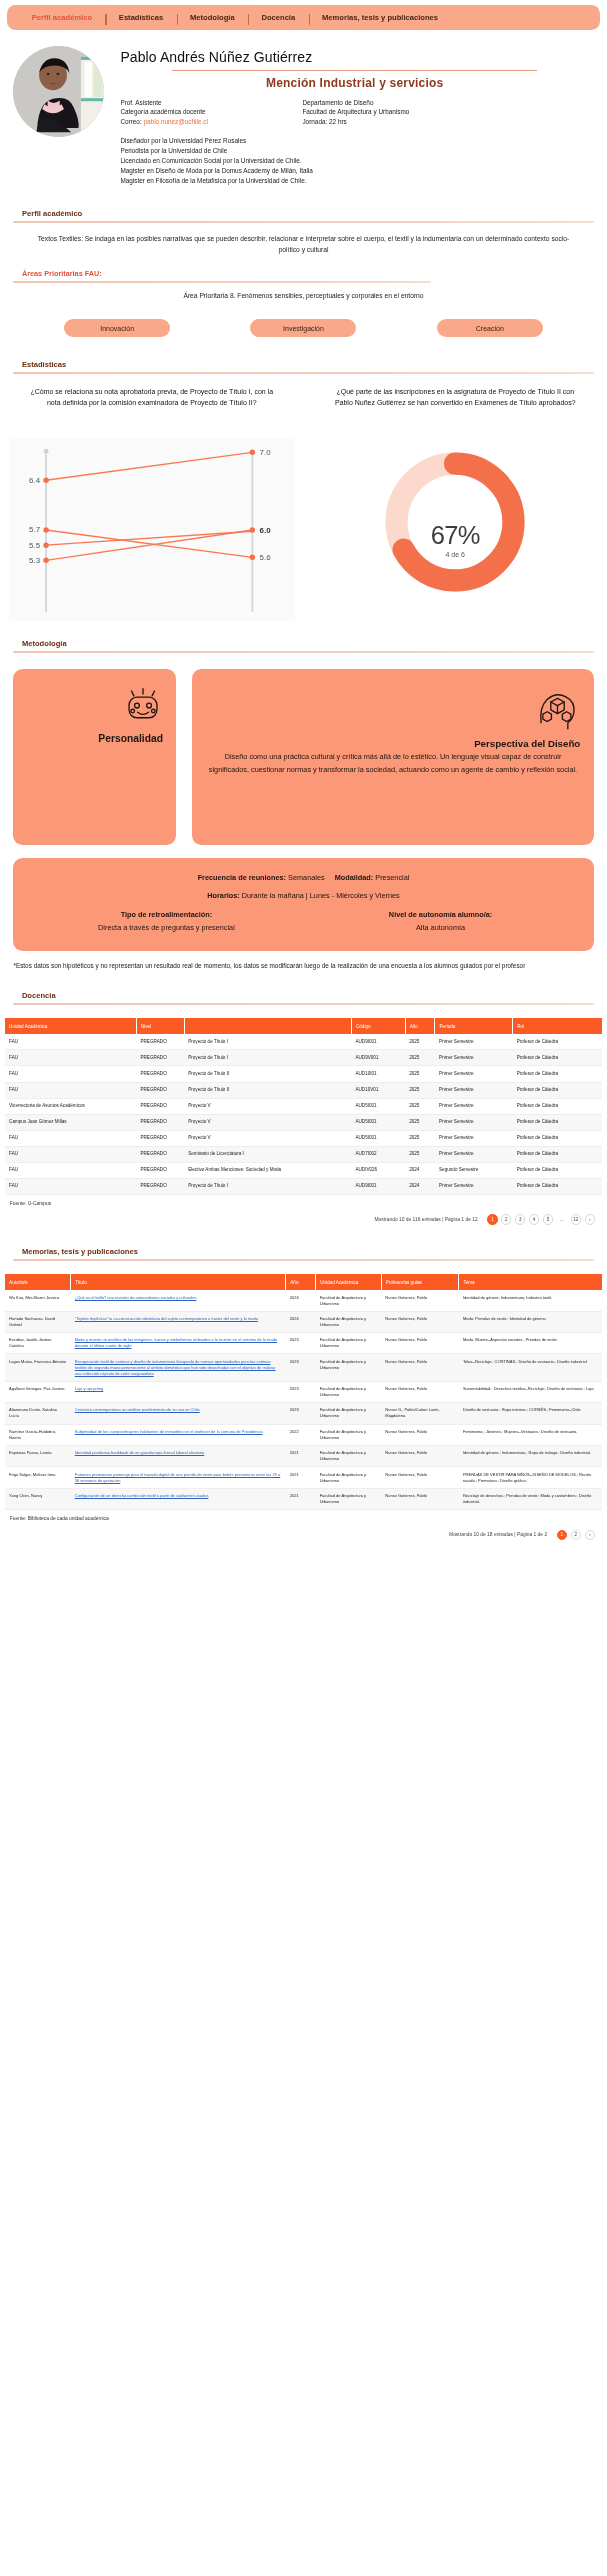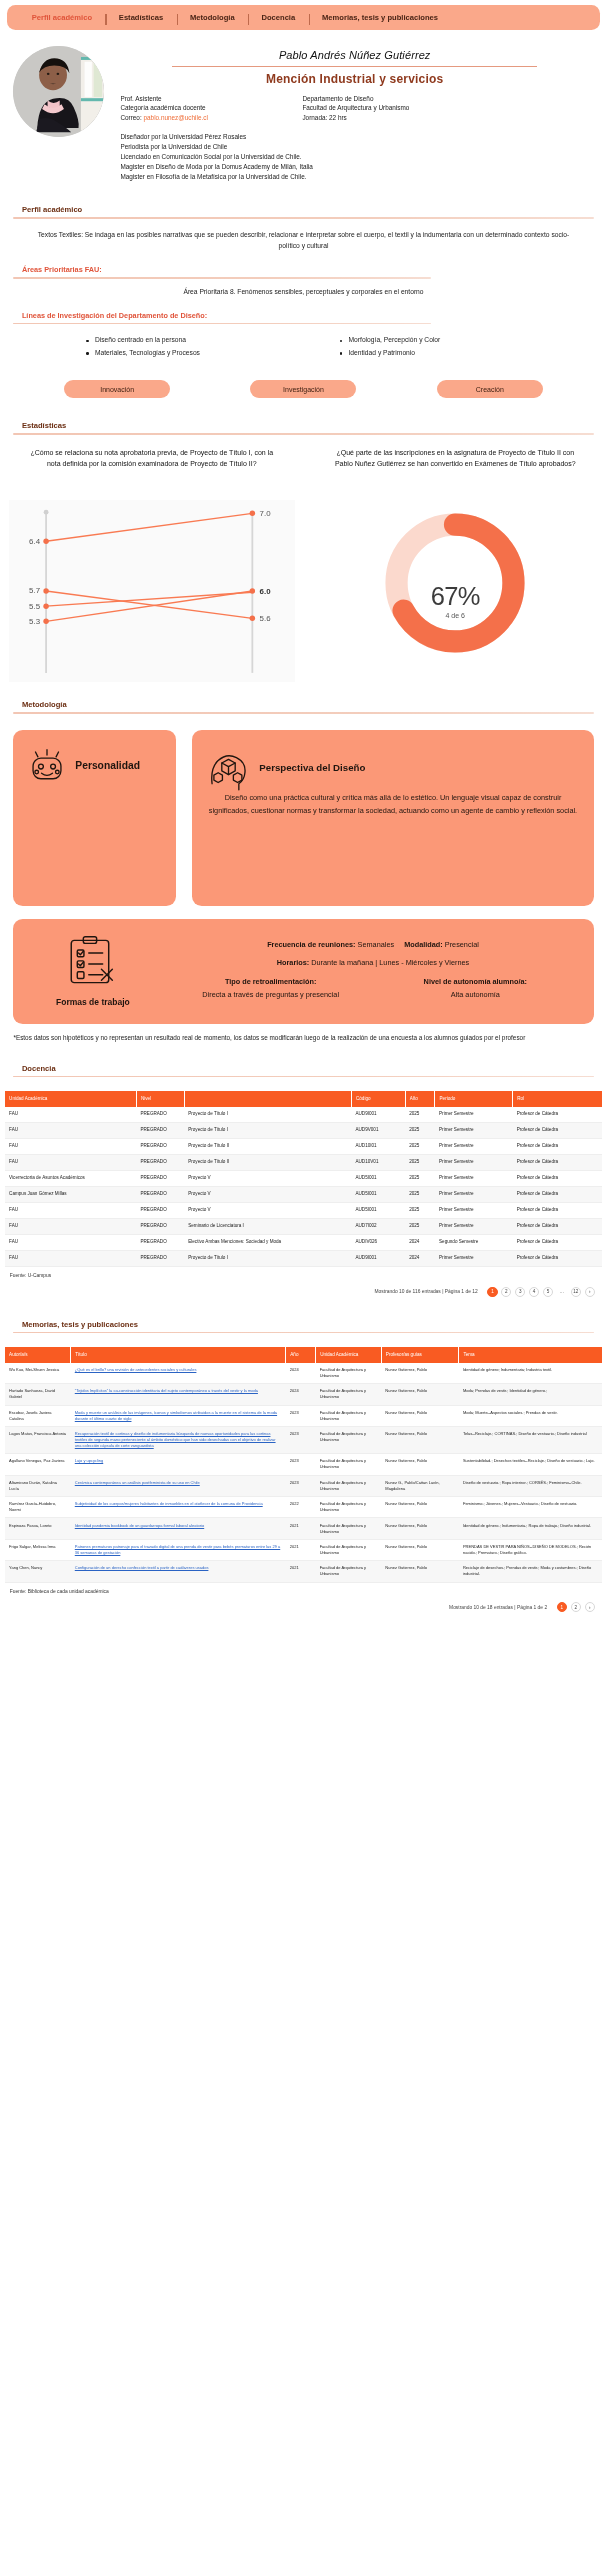--- a/index.html
+++ b/index.html
@@ -47,26 +47,24 @@
   .avatar {
     width: 91px; height: 91px; border-radius: 50%;
     flex: 0 0 91px;
     overflow: hidden;
     position: relative;
     background: #c9c9c7;
   }
   .avatar svg { display:block; width: 100%; height: 100%; }
   .prof-right { flex: 1; padding-top: 2.4px; }
   .prof-name {
-    text-align: center;
-    font-size: 11px;
+    font-size: 14px;
     font-weight: 500;
     color: #111;
     letter-spacing: 0.1px;
-    font-style: italic;
   }
   .name-rule {
     height: 1.2px; background: #e59a80; width: 78%;
     margin: 5.5px auto 4.2px auto;
   }
   .mencion {
     text-align: center; font-size: 12px; font-weight: bold;
     color: #8f3a1e; letter-spacing: 0.2px;
   }
   .two-col {
@@ -138,21 +136,21 @@
   .donut-pct { font-size: 25.5px; color: #3c3c3c; font-weight: 400; letter-spacing: -0.6px;}
   .donut-sub { font-size: 7px; color: #555; margin-top: 1.2px;}
 
   
   .cards { display: flex; gap: 16px; margin: 16px 13.4px 0 13.4px; }
   .card {
     background: #fb9877; border-radius: 9.7px; flex: 1; padding: 16px 13.4px 18px 13.4px;
     min-height: 176px;
   }
   .card.c-left { flex: 0 0 163px; }
-  .card-top { display: flex; align-items: center; gap: 8.5px; }
+  .card-top { display: flex; align-items: flex-end; gap: 8.5px; flex-direction: column; }
   .card-title { font-size: 10.3px; font-weight: bold; color: #20150f; }
   .card-title.small { font-size: 9.7px; line-height: 1.2; }
   .card-body {
     text-align: center; font-size: 7.3px; line-height: 1.75; color: #20150f; margin-top: 1px;
   }
   .card-words { text-align: center; font-size: 8.5px; line-height: 1.9; color: #20150f; margin-top: 11px; }
 
   .wide-card {
     background: #fb9877; border-radius: 9.7px; margin: 13.4px 13.4px 0 13.4px;
     padding: 14.6px 16px 17px 16px; display: flex; gap: 12px; align-items: center;
@@ -283,30 +281,20 @@
   <div class="blk">
     <p>Textos Textiles: Se indaga en las posibles narrativas que se pueden describir, relacionar e interpretar sobre el cuerpo, el textil y la indumentaria con un determinado contexto socio-político y cultural</p>
   </div>
 
   <div class="sec-wrap" style="margin-top:13.4px">
     <div class="subhead" style="margin-top:0">Áreas Prioritarias FAU:</div>
     <div class="sec-rule short" style="margin-top:3px"></div>
     <div class="sub-body">Área Prioritaria 8. Fenómenos sensibles, perceptuales y corporales en el entorno</div>
   </div>
 
-  <div class="sec-wrap" style="margin-top:16px">
-    <div class="subhead" style="margin-top:0">Líneas de Investigación del Departamento de Diseño:</div>
-    <div class="sec-rule short" style="margin-top:3px"></div>
-    <ul class="lines">
-      <li>Diseño centrado en la persona</li>
-      <li>Morfología, Percepción y Color</li>
-      <li>Materiales, Tecnologías y Procesos</li>
-      <li>Identidad y Patrimonio</li>
-    </ul>
-  </div>
 
   <div class="pills">
     <div class="pill">Innovación</div>
     <div class="pill">Investigación</div>
     <div class="pill">Creación</div>
   </div>
 
   <div class="sec-wrap" style="margin-top:20.6px">
     <div class="sec-head">
       <div class="sec-title">Estadísticas</div>
@@ -396,36 +384,20 @@
             <path d="M52 44 l7 4 l0 8 l-7 4 l-7 -4 l0 -8z"></path>
           </g>
         </svg>
         <div class="card-title small">Perspectiva del Diseño</div>
       </div>
       <div class="card-body">Diseño como una práctica cultural y crítica más allá de lo estético. Un lenguaje visual capaz de construir significados, cuestionar normas y transformar la sociedad, actuando como un agente de cambio y reflexión social.</div>
     </div>
   </div>
 
   <div class="wide-card">
-    <div class="wc-left">
-      <svg width="58" height="55" viewBox="0 0 96 90" style="margin:0 auto">
-        <g fill="none" stroke="#20150f" stroke-width="2.4" stroke-linejoin="round" stroke-linecap="round">
-          <rect x="12" y="10" width="62" height="70" rx="5"></rect>
-          <rect x="32" y="4" width="22" height="11" rx="3"></rect>
-          <rect x="22" y="26" width="11" height="11" rx="2"></rect>
-          <rect x="22" y="44" width="11" height="11" rx="2"></rect>
-          <rect x="22" y="62" width="11" height="11" rx="2"></rect>
-          <path d="M24 31 l3 3 l5 -6"></path>
-          <path d="M24 49 l3 3 l5 -6"></path>
-          <path d="M41 31 l23 0 M41 49 l23 0 M41 67 l23 0"></path>
-          <path d="M62 58 l18 18 M80 58 l-18 18" stroke-width="2.4"></path>
-        </g>
-      </svg>
-      <div class="wc-label">Formas de trabajo</div>
-    </div>
     <div class="wc-right">
       <div class="wc-line">
         <b>Frecuencia de reuniones:</b>
         <span>Semanales</span>
         &nbsp;&nbsp;&nbsp;
         <b>Modalidad:</b>
         <span>Presencial</span>
       </div>
       <div class="wc-line">
         <b>Horarios:</b>

